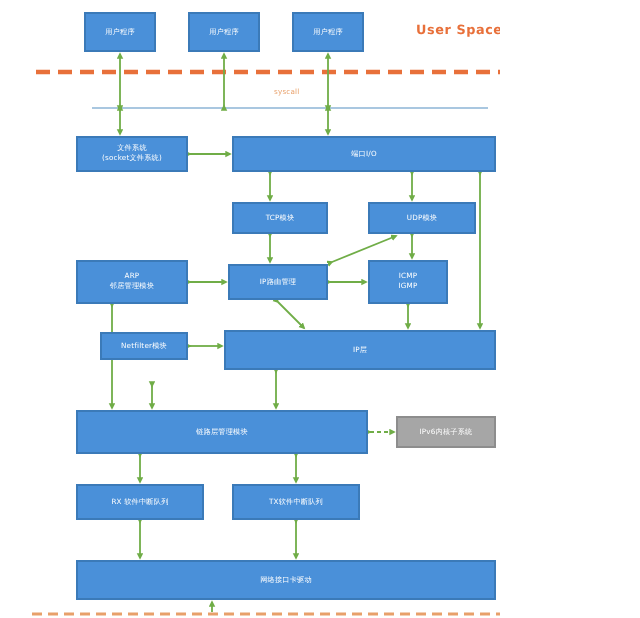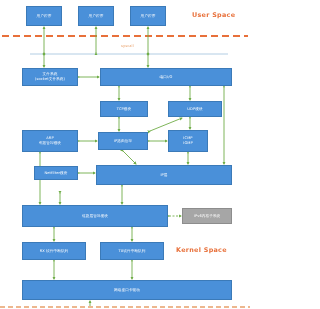--- a/index.html
+++ b/index.html
@@ -3,21 +3,21 @@
 <meta charset="utf-8">
 <style>
   html,body{margin:0;padding:0;}
   body{
     width:250px;height:309px;
     background:#ffffff;
     font-family:"DejaVu Sans","Liberation Sans",sans-serif;
     overflow:hidden;
     position:relative;
   }
-  #diagram{position:absolute;left:0;top:0;width:250px;height:306px;}
+  #diagram{position:absolute;left:16px;top:0;width:250px;height:306px;}
 
   .box{
     position:absolute;
     box-sizing:border-box;
     display:flex;
     align-items:center;
     justify-content:center;
     text-align:center;
     color:#ffffff;
     background:#4a90d9;
@@ -130,16 +130,15 @@
       <div class="box" style="left: 34px; top: 166px; width: 44px; height: 14px;">Netfilter模块</div>
       <div class="box" style="left: 96px; top: 165px; width: 136px; height: 20px;">IP层</div>
       <div class="box" style="left: 22px; top: 205px; width: 146px; height: 22px;">链路层管理模块</div>
       <div class="box gray" style="left: 182px; top: 208px; width: 50px; height: 16px;">IPv6内核子系统</div>
       <div class="box" style="left: 22px; top: 242px; width: 64px; height: 18px;">RX 软件中断队列</div>
       <div class="box" style="left: 100px; top: 242px; width: 64px; height: 18px;">TX软件中断队列</div>
       <div class="box" style="left: 22px; top: 280px; width: 210px; height: 20px;">网络接口卡驱动</div>
     </div>
 
   <div class="label" style="left:192px;top:11px;">User Space</div>
-  <div class="label" style="left:176px;top:246px;">Kernel Space</div>
   <div class="syscall-label" style="left:121px;top:44px;">syscall</div>
 
 </div>
 
 </body></html>

